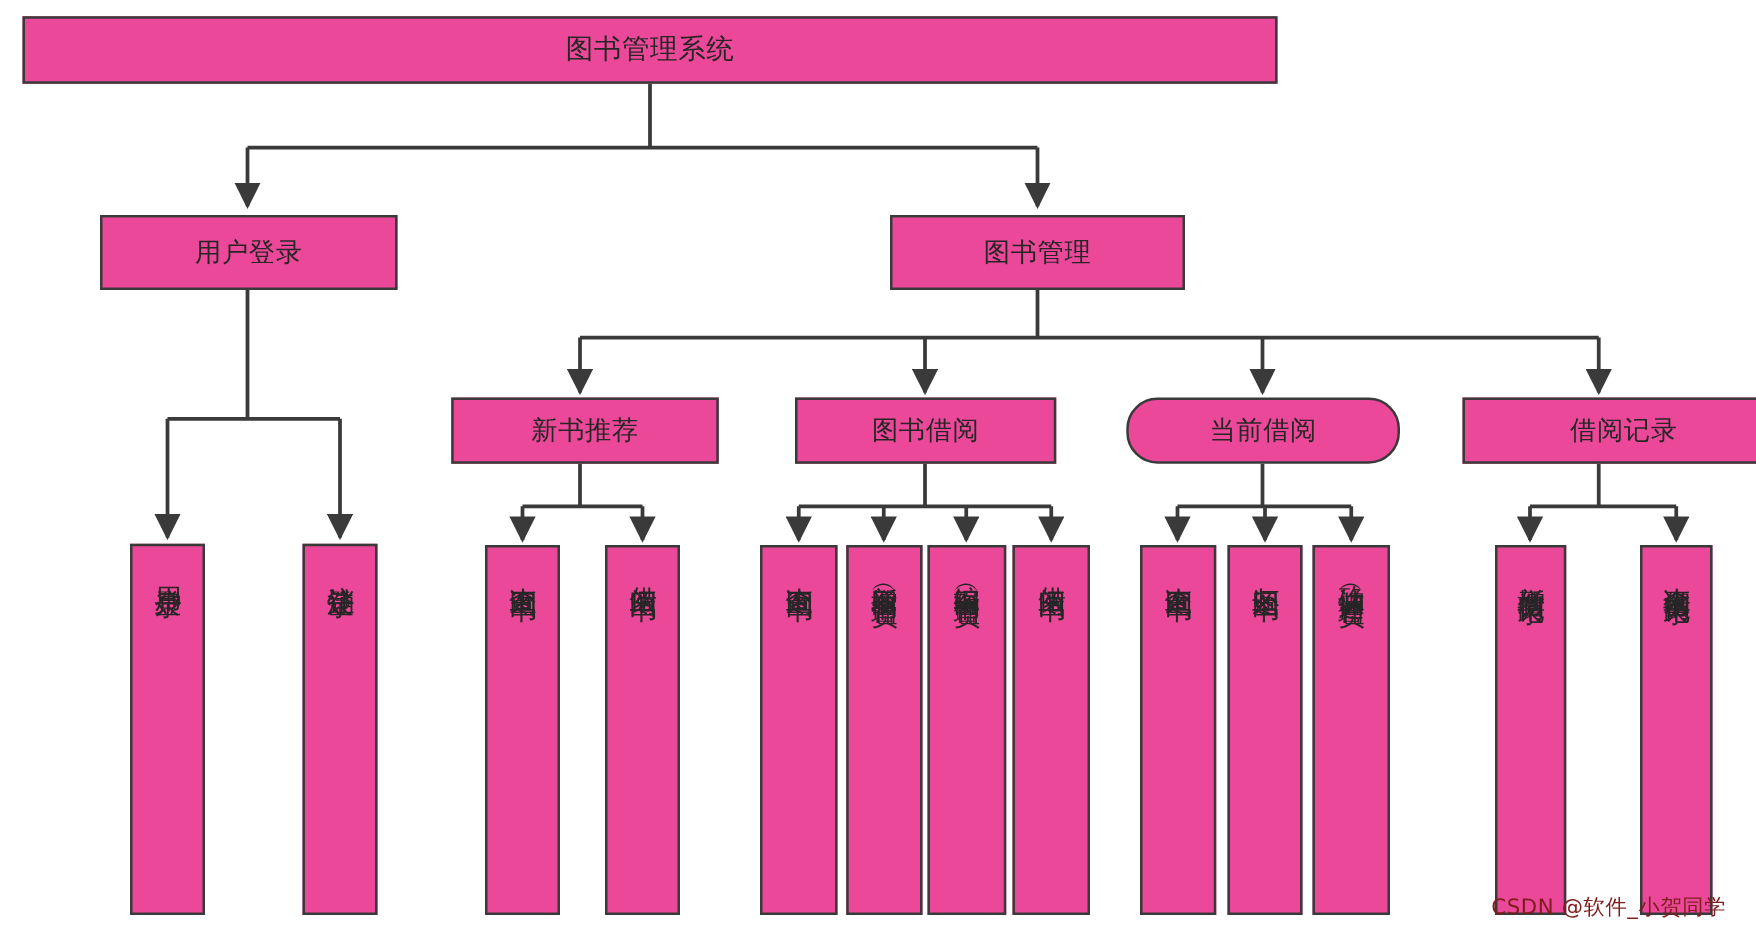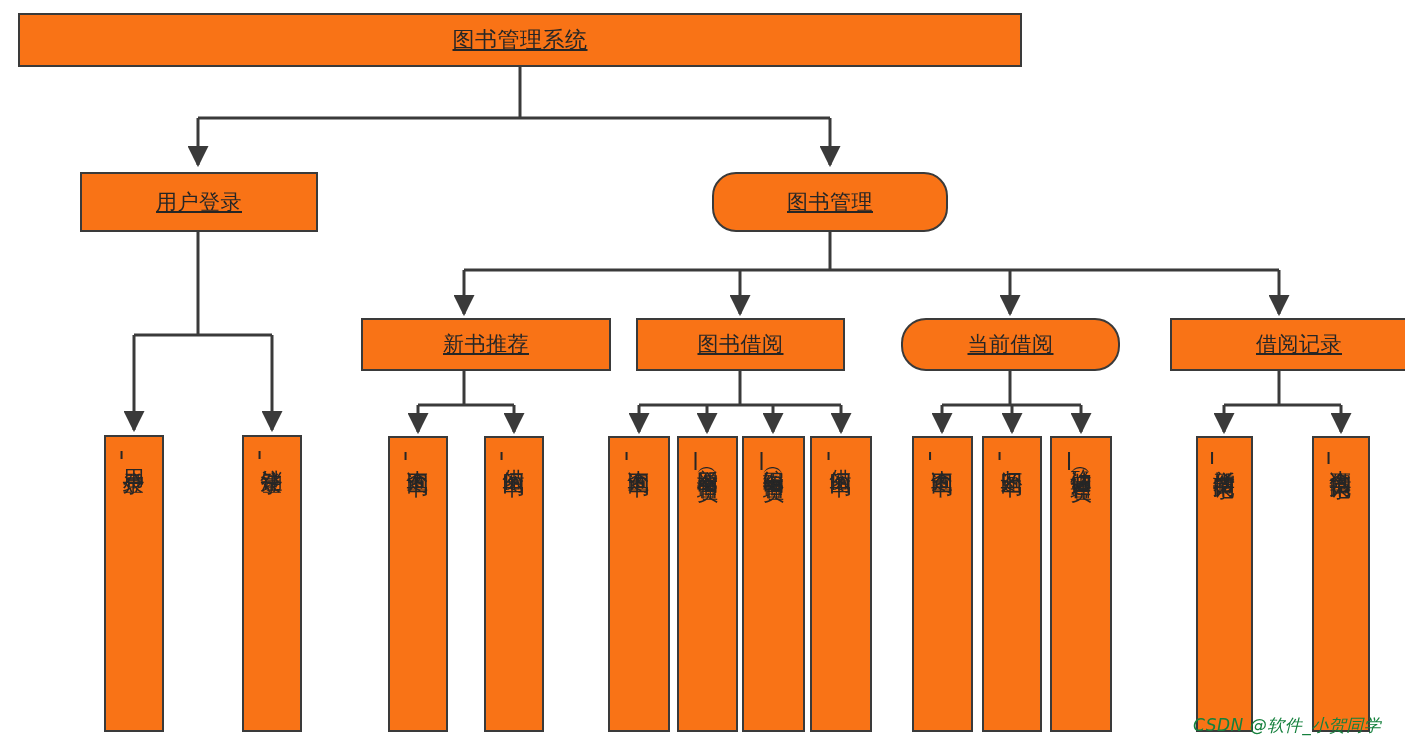--- a/index.html
+++ b/index.html
@@ -21,26 +21,25 @@
     left: 0;
     top: 0;
     width: 1405px;
     height: 747px;
     pointer-events: none;
   }
   .node {
     position: absolute;
     box-sizing: border-box;
     border: 2px solid #3a3a3a;
-    background: #f97316;
+    background: #ec4899;
     display: flex;
     align-items: center;
     justify-content: center;
     color: #262626;
-    text-decoration: underline;
   }
   .node .label {
     display: block;
     text-align: center;
     line-height: 1.18;
     letter-spacing: 0.5px;
   }
   
   .node.horiz .label {
     font-size: 21px;
@@ -63,24 +62,23 @@
     white-space: nowrap;
     margin: 0 auto;
   }
   .node.vert.tall .label {
     font-size: 21px;
   }
   .watermark {
     position: absolute;
     font-family: "DejaVu Sans", "Liberation Sans", sans-serif;
     font-size: 17px;
-    color: #15803d;
+    color: #7f1d1d;
     white-space: nowrap;
     letter-spacing: 0.5px;
-    font-style: italic;
   }
 </style>
 </head>
 <body>
 
 <div id="canvas">
 
   <svg id="edges" viewBox="0 0 1405 747" width="1405" height="747" xmlns="http://www.w3.org/2000/svg">
     <defs>
       <marker id="arrow" viewBox="0 0 10 10" refX="9" refY="5" markerWidth="7" markerHeight="7" orient="auto-start-reverse">
@@ -131,25 +129,25 @@
     </g>
   </svg>
 
   <div class="node horiz root" style="left:18px; top:13px; width:1004px; height:54px;">
     <span class="label">图书管理系统</span>
   </div>
 
   <div class="node horiz" style="left:80px; top:172px; width:238px; height:60px;">
     <span class="label">用户登录</span>
   </div>
-  <div class="node horiz" style="left:712px; top:172px; width:236px; height:60px;border-radius:24px;">
+  <div class="node horiz" style="left:712px; top:172px; width:236px; height:60px;">
     <span class="label">图书管理</span>
   </div>
 
-  <div class="node horiz" style="left:361px; top:318px; width:250px; height:53px;">
+  <div class="node horiz" style="left:361px; top:318px; width:214px; height:53px;">
     <span class="label">新书推荐</span>
   </div>
   <div class="node horiz" style="left:636px; top:318px; width:209px; height:53px;">
     <span class="label">图书借阅</span>
   </div>
   <div class="node horiz" style="left:901px; top:318px; width:219px; height:53px;border-radius:25px;">
     <span class="label">当前借阅</span>
   </div>
   <div class="node horiz" style="left:1170px; top:318px; width:258px; height:53px;">
     <span class="label">借阅记录</span>

